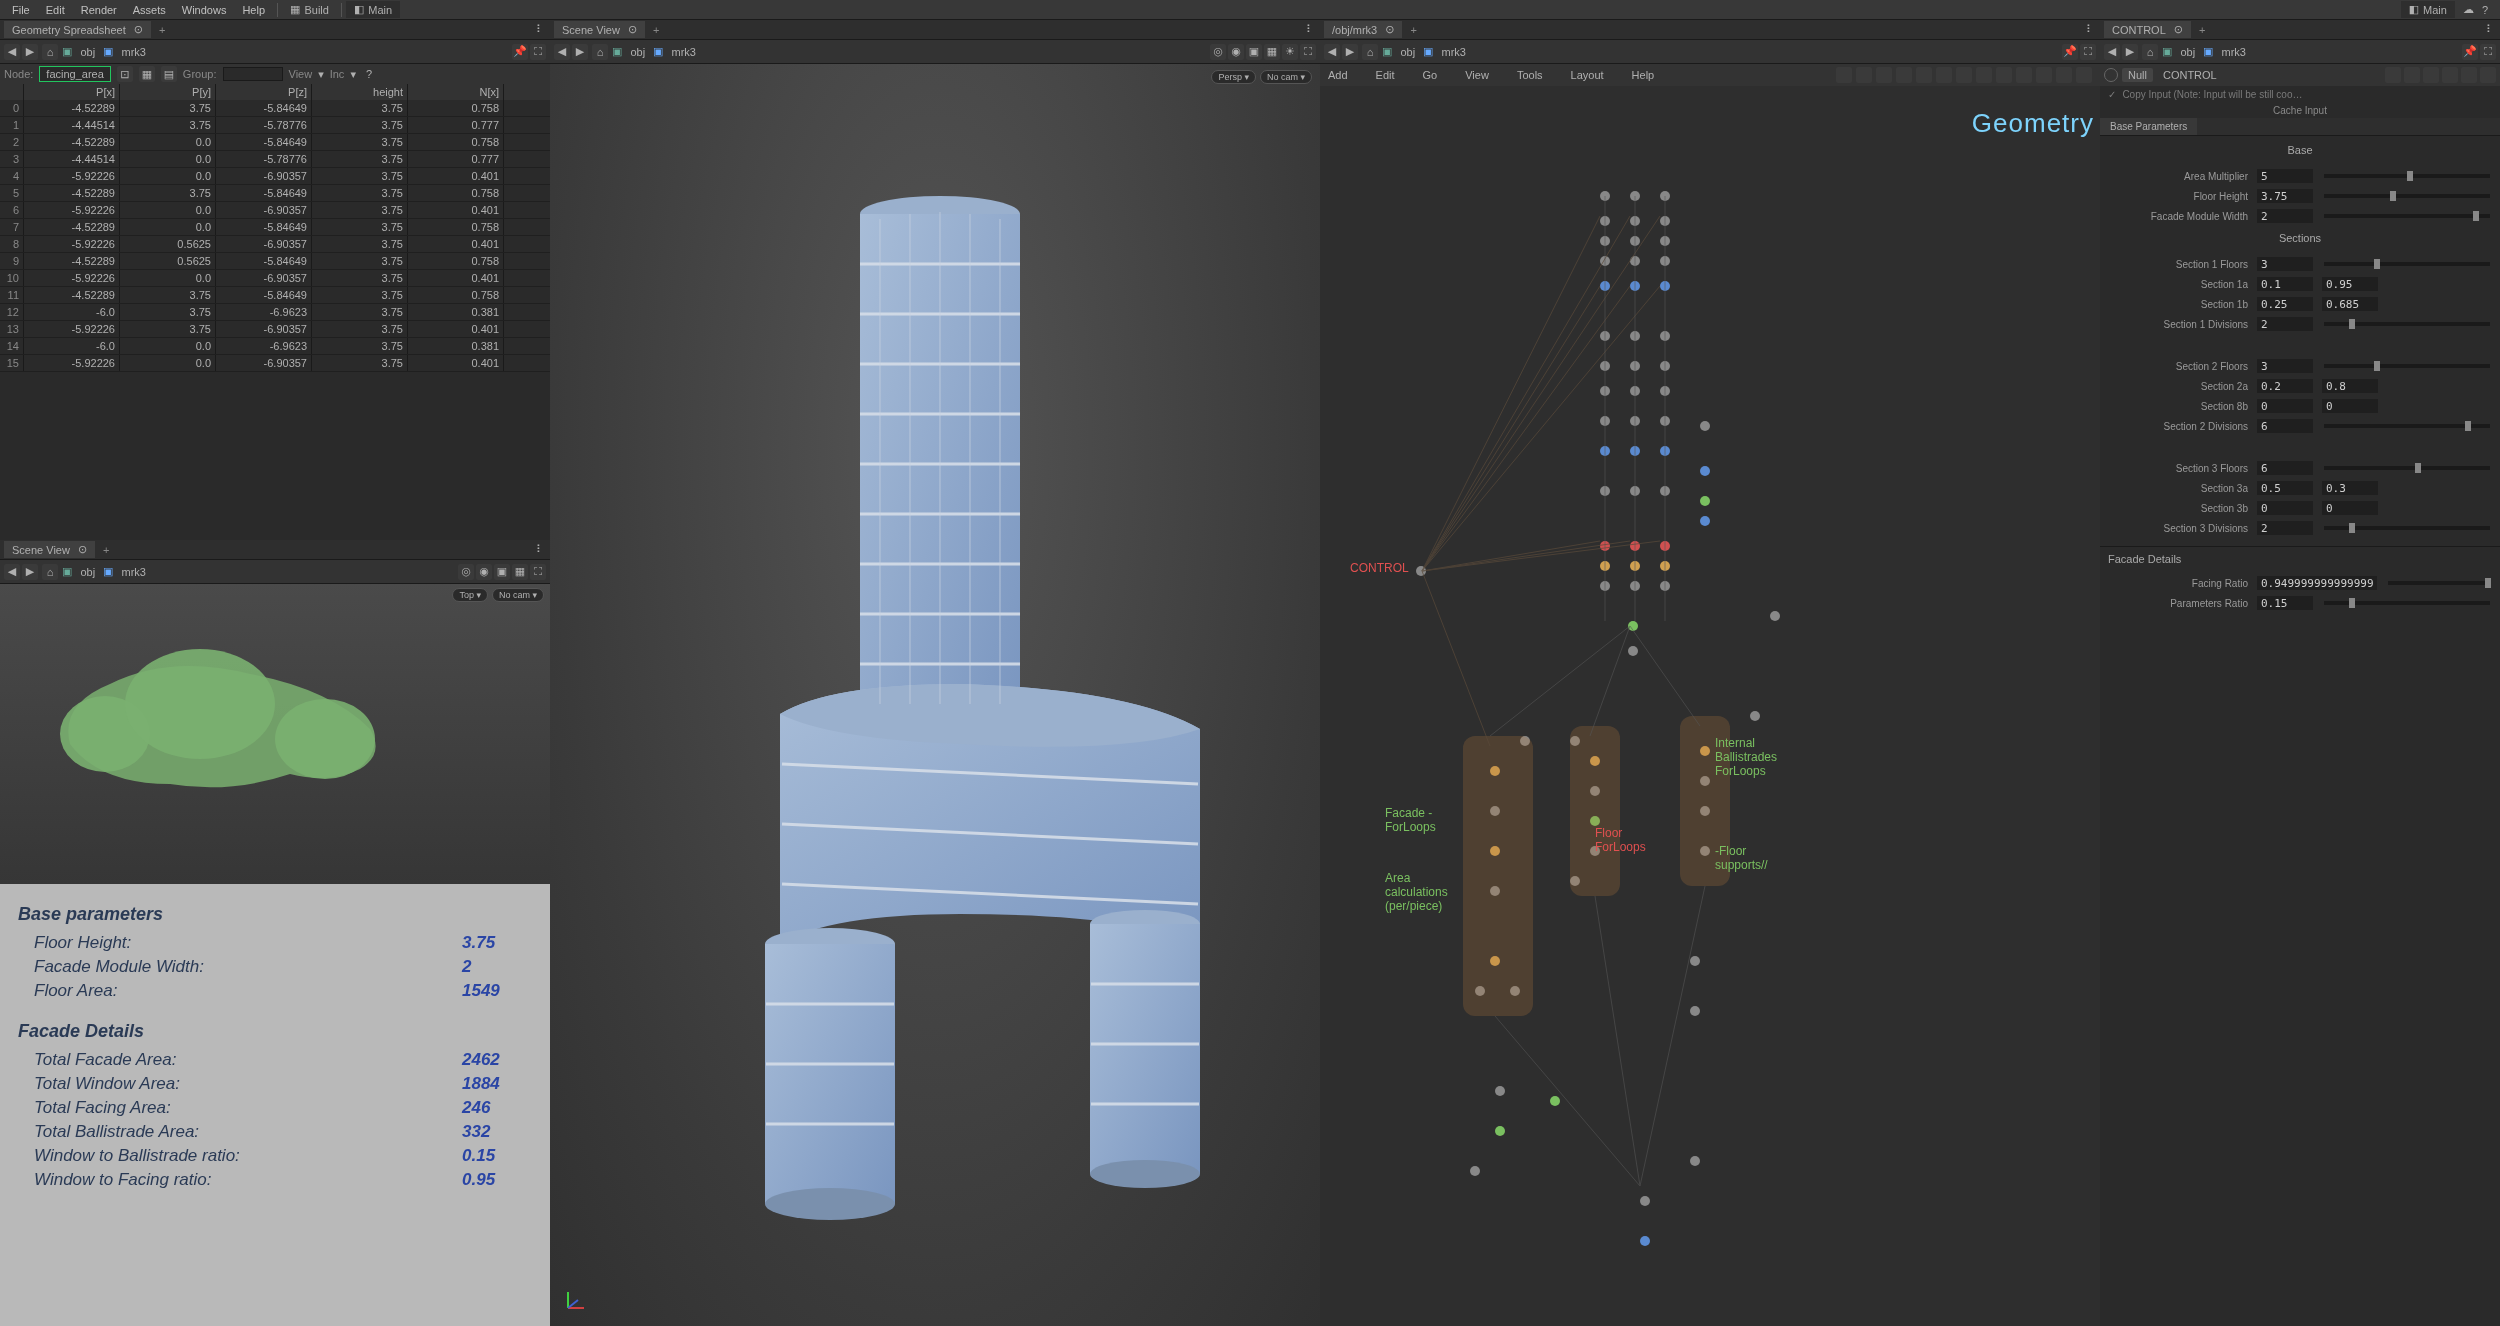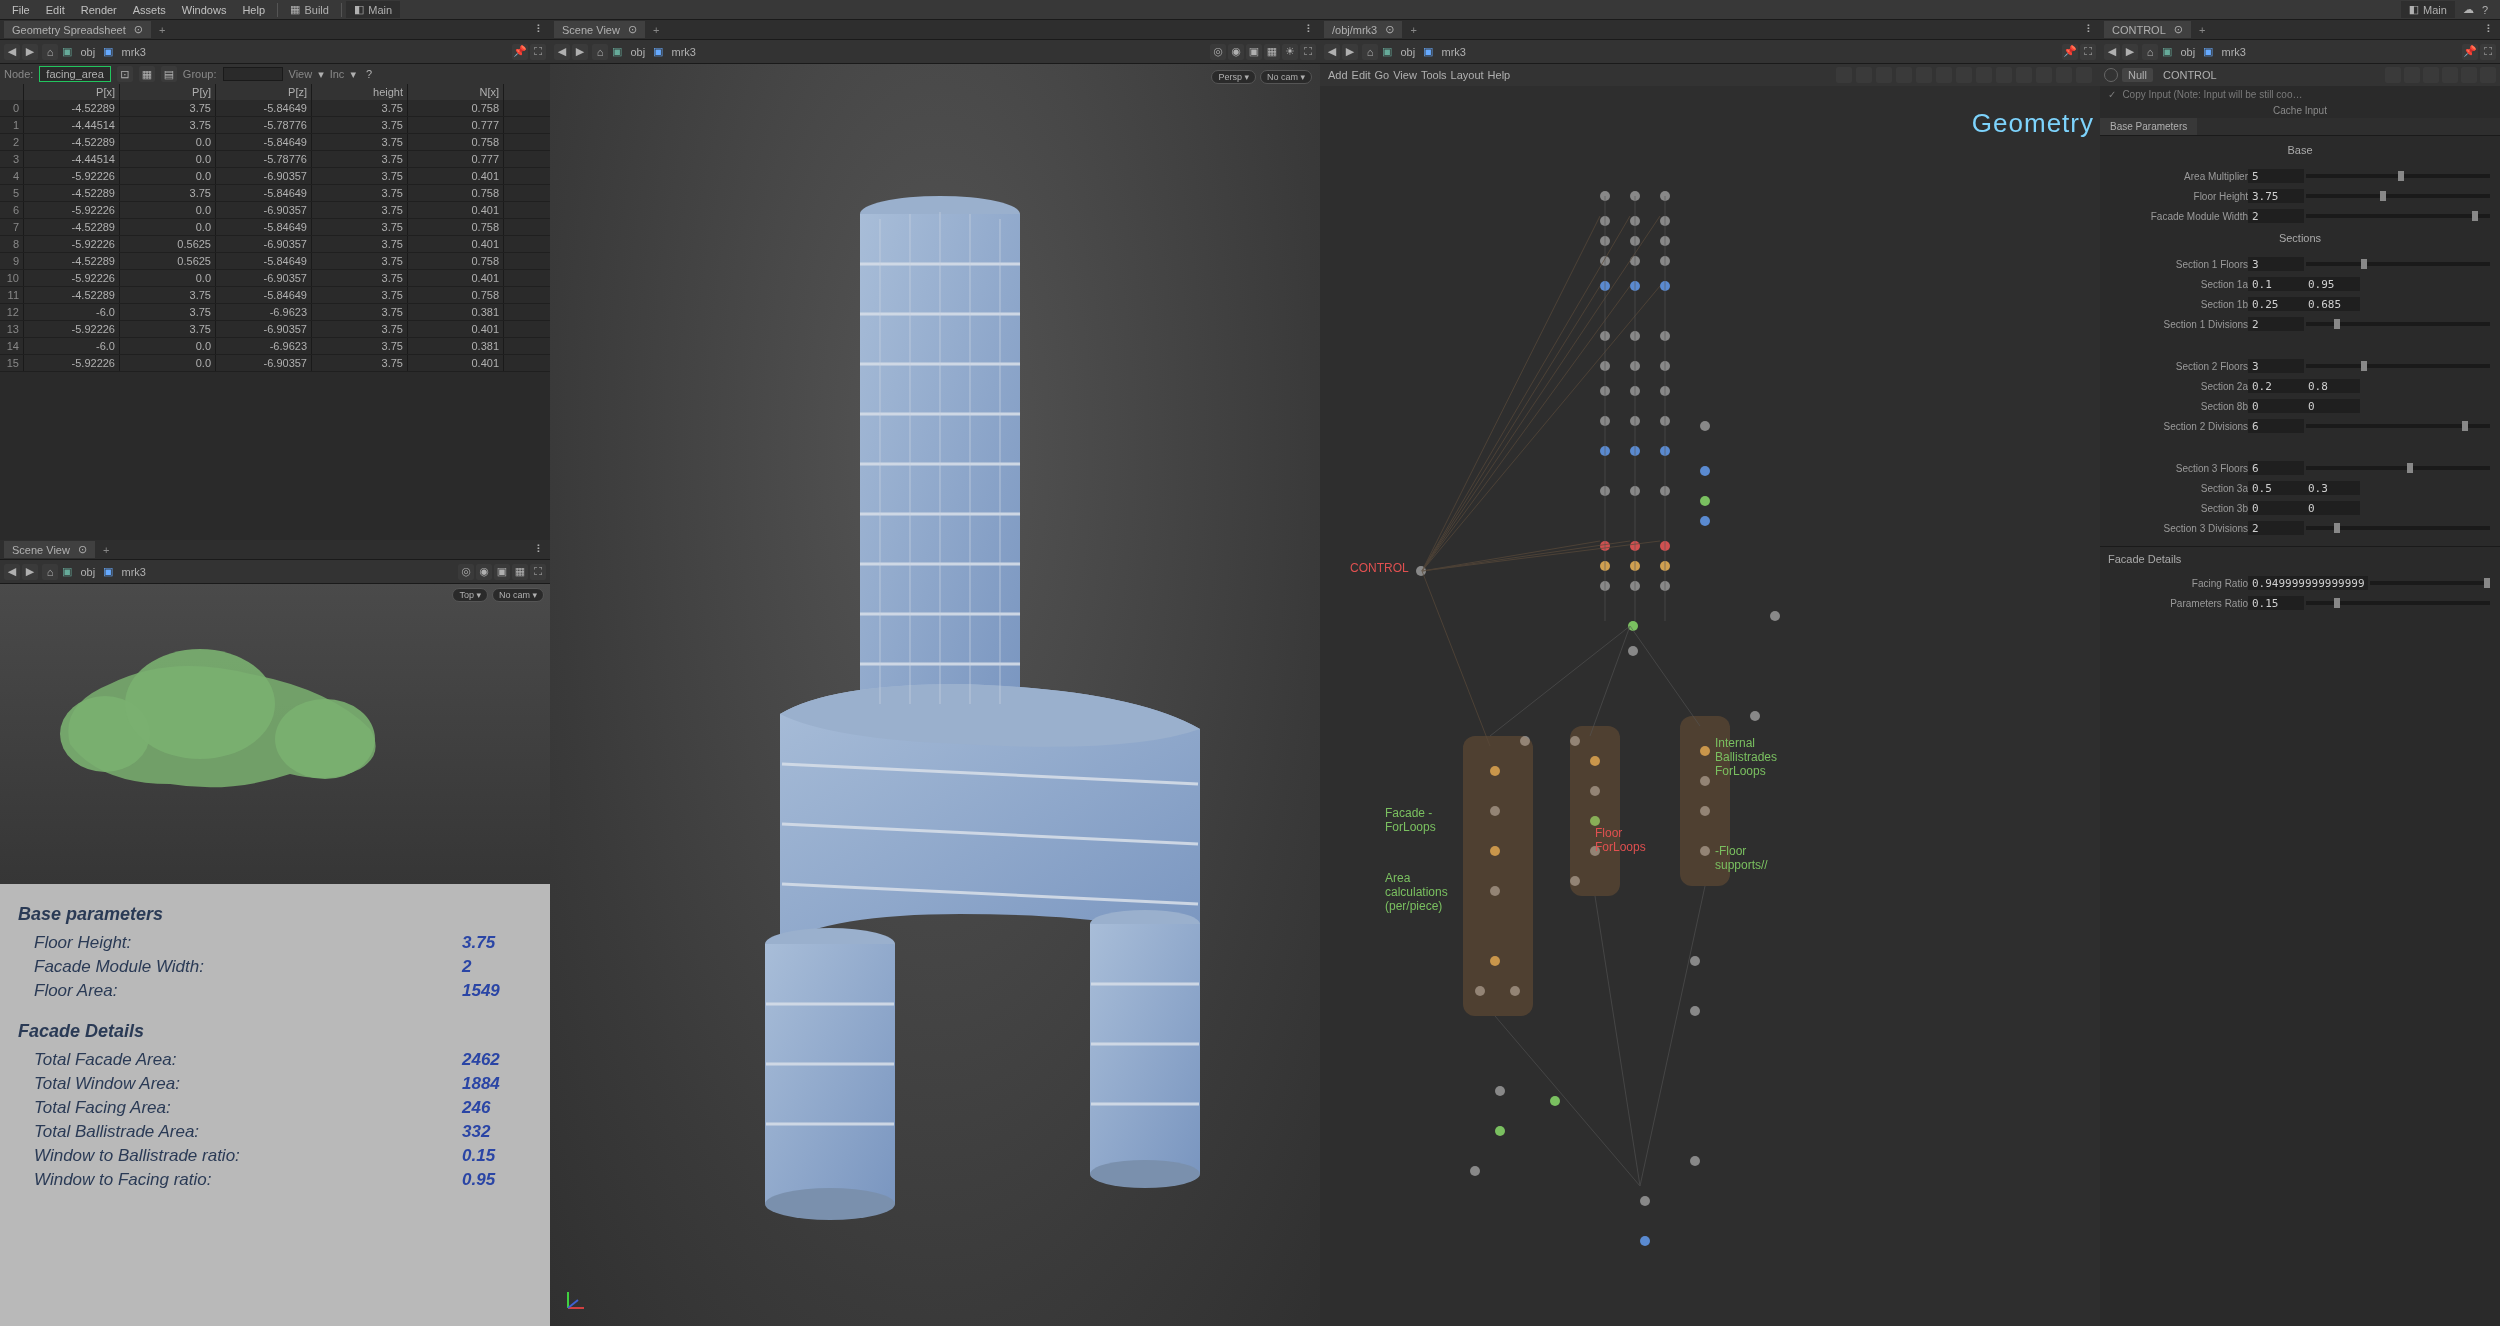--- a/index.html
+++ b/index.html
@@ -60,21 +60,21 @@
 .ot-h { font-size: 18px; font-weight: bold; margin-bottom: 6px; }
 .ot-row { display: flex; justify-content: space-between; font-size: 17px; padding: 2px 0 2px 16px; }
 .ot-val { color: #2a45a5; font-weight: bold; min-width: 70px; text-align: left; }
 
 
 .scene3d { flex: 1; background: radial-gradient(ellipse at 50% 30%, #555 0%, #3a3a3a 70%, #303030 100%); position: relative; }
 .scene3d .mini-badges { top: 6px; right: 8px; }
 .axis-gizmo { position: absolute; bottom: 12px; left: 12px; width: 28px; height: 28px; }
 
 
-.net-menu { height: 22px; background: #333; display: flex; align-items: center; padding: 0 8px; gap: 4px; }
+.net-menu { height: 22px; background: #333; display: flex; align-items: center; padding: 0 8px; gap: 28px; }
 .net-menu-item { color: #b0b0b0; }
 .net-tools { margin-left: auto; display: flex; gap: 4px; }
 .tool-icon { width: 16px; height: 16px; background: #3a3a3a; border-radius: 2px; }
 .network-canvas { flex: 1; background: #2e2e2e; position: relative; overflow: hidden; }
 .geo-wm { position: absolute; top: 22px; right: 6px; font-size: 26px; color: #7dd3fc; font-weight: 300; letter-spacing: 1px; }
 .node-lbl { position: absolute; font-size: 12px; }
 .control-lbl { color: #e05050; }
 .grn-lbl { color: #7ac060; }
 .red2-lbl { color: #e05050; }
 .netnode { position: absolute; width: 10px; height: 10px; border-radius: 50%; }
@@ -92,21 +92,21 @@
 .nname { padding: 1px 6px; }
 .param-tools { margin-left: auto; display: flex; gap: 3px; }
 .param-note { padding: 3px 8px; color: #7a7a7a; font-size: 10px; display:flex; align-items:center; gap:6px;}
 .param-note2 { padding: 2px 8px; color: #8a8a8a; font-size: 10px; text-align: center;}
 .param-tab-row { display: flex; border-bottom: 1px solid #1a1a1a; background:#2e2e2e; }
 .param-tab { padding: 3px 10px; background: #383838; font-size: 10px; }
 .param-body { flex: 1; overflow: auto; padding: 4px 0; }
 .param-group { padding: 6px 8px 2px; }
 .param-group-h { text-align: center; color: #aaa; font-size: 11px; padding: 4px 0; }
 .param-group-h2 { color: #aaa; font-size: 11px; padding: 6px 8px 2px; border-top: 1px solid #1a1a1a; margin-top: 6px; }
-.prow { display: flex; align-items: center; height: 20px; gap: 0; }
+.prow { display: flex; align-items: center; height: 20px; gap: 9px; }
 .plabel { width: 140px; text-align: right; font-size: 10px; color: #9a9a9a; }
 .pfield { background: #1f1f1f; border: none; color: #d0d0d0; font-family: monospace; font-size: 11px; padding: 1px 4px; height: 14px; width: 56px; }
 .pfield.wide { width: 120px; }
 .pslider { flex: 1; height: 4px; background: #1a1a1a; position: relative; margin: 0 2px; }
 .pslider-t { position: absolute; top: -3px; width: 6px; height: 10px; background: #888; }
 
 svg { display: block; }
 </style>
 </head>
 <body>

